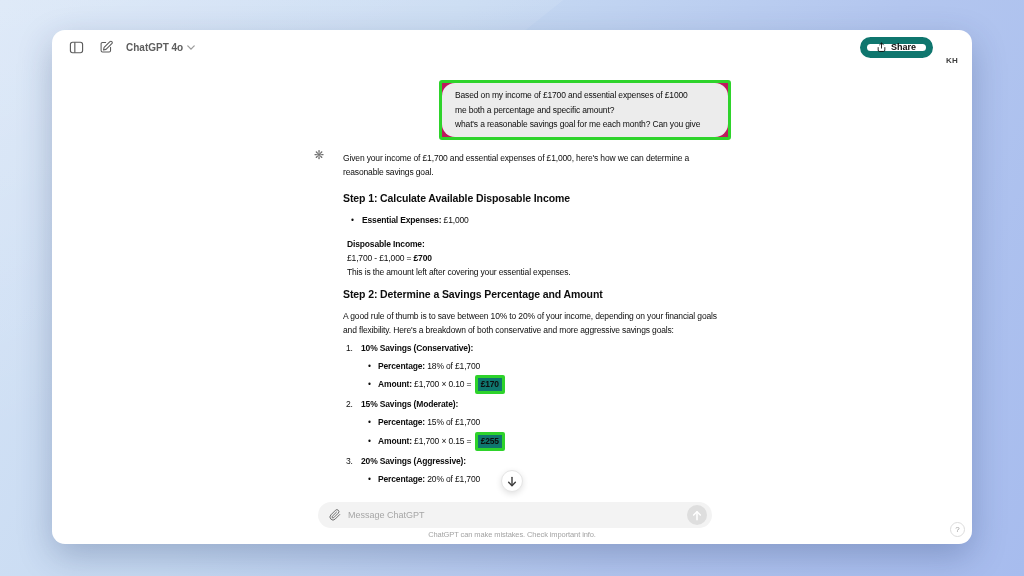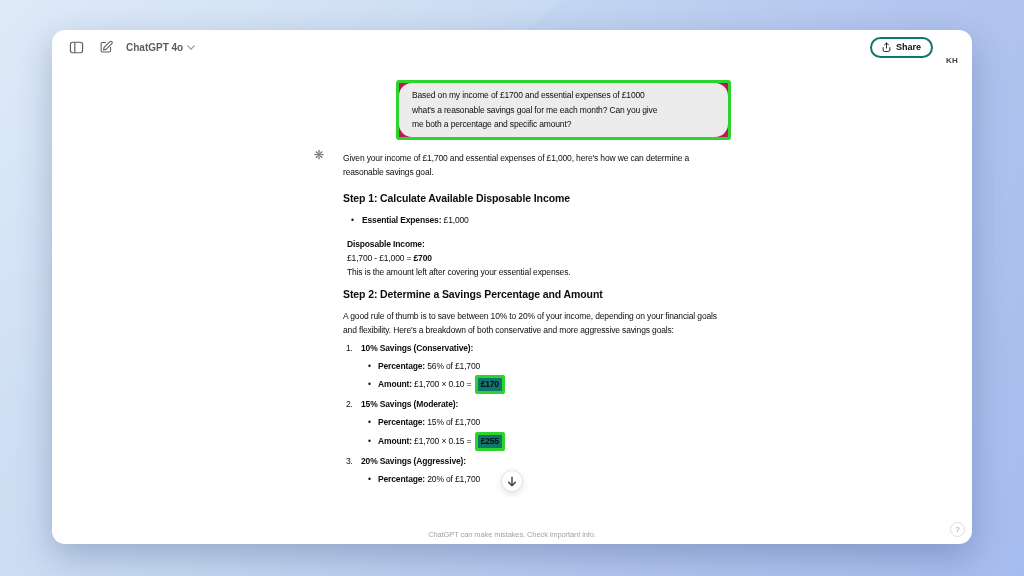--- a/index.html
+++ b/index.html
@@ -18,29 +18,29 @@
   .header { position: absolute; top: 0; left: 0; right: 0; height: 34px;
     display: flex; align-items: center; justify-content: space-between; padding: 0 14px; }
   .h-left, .h-right { display: flex; align-items: center; }
   .h-left { gap: 10px; }
   .h-right { gap: 13px; }
   .icon-btn { width: 20px; height: 20px; border: none; background: none; cursor: pointer;
     display: flex; align-items: center; justify-content: center; color: #5d5d5d; }
   .model { display: flex; align-items: center; gap: 4px; border: none; background: none;
     font-family: inherit; font-size: 10px; font-weight: 700; color: #5d5d5d; cursor: pointer; }
   .share { display: flex; align-items: center; gap: 5px; height: 21px; padding: 0 10px;
-    border: 2px solid #0f766e; border-radius: 11px; background: #fff; cursor: pointer;
+    border: 7px solid #0f766e; border-radius: 11px; background: #fff; cursor: pointer;
     font-family: inherit; font-size: 9px; font-weight: 600; color: #0d0d0d; }
   .avatar { font-size: 8px; font-weight: 700; color: #3d3d3d; letter-spacing: 0.2px; margin-top: 26px; }
 
   
   .thread { position: absolute; left: 291px; top: 50px; width: 388px;
     font-size: 8.5px; letter-spacing: -0.15px; color: #0d0d0d; }
   .user-row { display: flex; justify-content: flex-end; margin-bottom: 11px; }
-  .annot { width: 335px; border: 3px solid #2ed32b; border-radius: 3px; background: #be185d; }
+  .annot { width: 292px; border: 3px solid #2ed32b; border-radius: 3px; background: #be185d; }
   .bubble { background: #ececec; border-radius: 13px; padding: 5px 13px;
     font-size: 8.5px; line-height: 14.5px; color: #0d0d0d; }
   .bubble div { white-space: nowrap; }
   .openai-logo { position: absolute; left: -29px; top: 69px; font-size: 12px;
     color: #6e6e6e; line-height: 1; }
   .para { line-height: 14px; margin: 0 0 13px; }
   .para.mb4 { margin-bottom: 4px; }
   h3 { font-size: 10.5px; font-weight: 700; letter-spacing: -0.1px;
     line-height: 13px; margin: 0 0 8px; color: #0d0d0d; }
   ul.bullets { list-style: none; margin: 0 0 10px; }
@@ -124,22 +124,22 @@
         <div class="avatar">KH</div>
       </div>
     </div>
 
     <div class="thread">
 
       <div class="user-row">
         <div class="annot">
           <div class="bubble">
             <div>Based on my income of £1700 and essential expenses of £1000</div>
+            <div>me both a percentage and specific amount?</div>
             <div>what's a reasonable savings goal for me each month? Can you give</div>
-            <div>me both a percentage and specific amount?</div>
           </div>
         </div>
       </div>
 
       <div class="assistant">
         <span class="openai-logo">❋</span>
 
         <p class="para">Given your income of £1,700 and essential expenses of £1,000, here's how we can determine a reasonable savings goal.</p>
 
         <h3>Step 1: Calculate Available Disposable Income</h3>
@@ -152,21 +152,21 @@
           <p>This is the amount left after covering your essential expenses.</p>
         </div>
 
         <h3>Step 2: Determine a Savings Percentage and Amount</h3>
         <p class="para mb4">A good rule of thumb is to save between 10% to 20% of your income, depending on your financial goals and flexibility. Here's a breakdown of both conservative and more aggressive savings goals:</p>
 
         <ol class="options">
           <li>
             <div class="opt-title"><span class="opt-num">1.</span><b>10% Savings (Conservative):</b></div>
             <ul class="subs">
-              <li><b>Percentage:</b><span> 56% of £1,700</span></li>
+              <li><b>Percentage:</b><span> 18% of £1,700</span></li>
               <li><b>Amount:</b><span> £1,700 × 0.10 = </span><span class="hl">£170</span></li>
             </ul>
           </li>
           <li>
             <div class="opt-title"><span class="opt-num">2.</span><b>15% Savings (Moderate):</b></div>
             <ul class="subs">
               <li><b>Percentage:</b><span> 15% of £1,700</span></li>
               <li><b>Amount:</b><span> £1,700 × 0.15 = </span><span class="hl">£255</span></li>
             </ul>
           </li>
@@ -180,18 +180,32 @@
       </div>
     </div>
 
     <button class="scroll-down">
       <svg width="10" height="11" viewBox="0 0 12 13" fill="none" stroke="currentColor" stroke-width="1.7" stroke-linecap="round" stroke-linejoin="round">
         <path d="M6 1.5v9.5"></path>
           <path d="M2 7.5 6 11.5 10 7.5"></path>
       </svg>
     </button>
 
+    <div class="composer">
+      <button class="clip">
+        <svg width="12" height="12" viewBox="0 0 24 24" fill="none" stroke="currentColor" stroke-width="1.8" stroke-linecap="round" stroke-linejoin="round">
+          <path d="M21.44 11.05l-9.19 9.19a6 6 0 0 1-8.49-8.49l9.19-9.19a4 4 0 0 1 5.66 5.66l-9.2 9.19a2 2 0 0 1-2.83-2.83l8.49-8.48"></path>
+        </svg>
+      </button>
+      <input class="msg-input" type="text" placeholder="Message ChatGPT" style="">
+      <button class="send">
+        <svg width="10" height="11" viewBox="0 0 12 13" fill="none" stroke="#ffffff" stroke-width="1.8" stroke-linecap="round" stroke-linejoin="round">
+          <path d="M6 11.5V2"></path>
+            <path d="M2 6 6 2 10 6"></path>
+        </svg>
+      </button>
+    </div>
 
     <div class="disclaimer">ChatGPT can make mistakes. Check important info.</div>
     <button class="help">?</button>
 
   </div>
 </div>
 
 </body></html>

